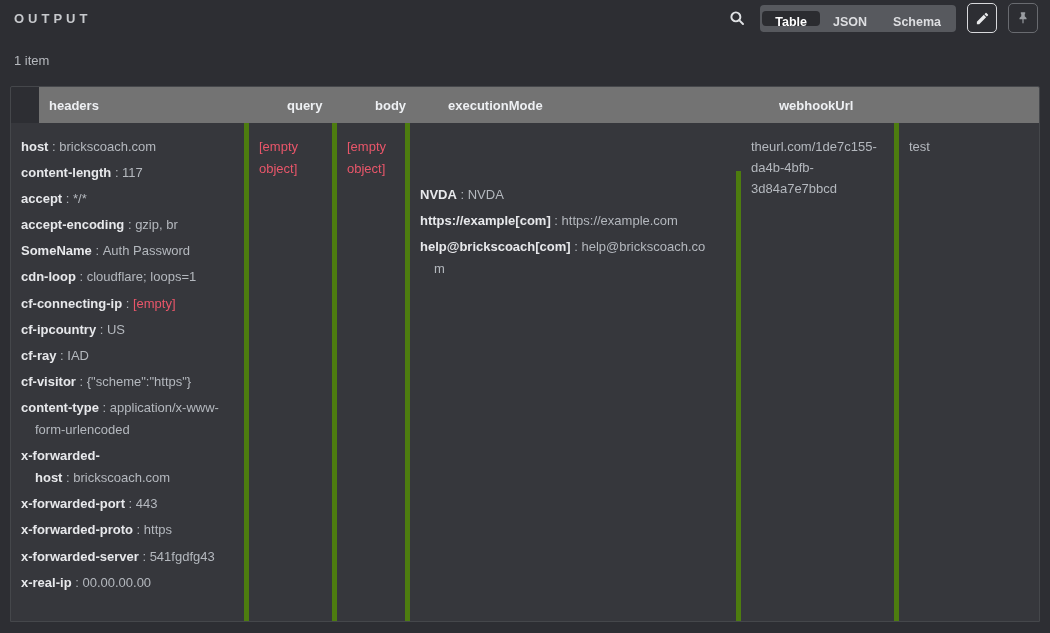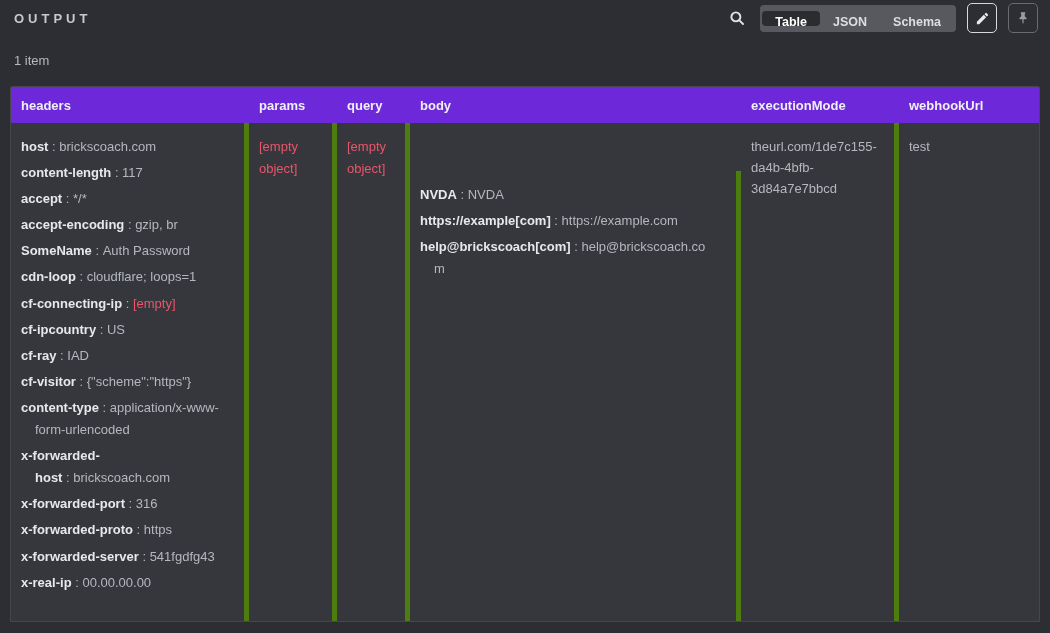--- a/index.html
+++ b/index.html
@@ -72,21 +72,22 @@
     border-radius: 2px 2px 0 0;
     display: grid;
     grid-template-rows: 36px 1fr;
     overflow: hidden;
   }
   .thead, .tbody {
     display: grid;
     grid-template-columns: 238px 88px 73px 331px 158px 1fr;
   }
   .thead {
-    background: #6d28d9;
+    background: #737373;
+    margin-left: 28px;
   }
   .th {
     display: flex; align-items: center;
     padding: 0 8px 0 10px;
     font-weight: 700;
     color: #eef0f3;
     white-space: nowrap; overflow: hidden;
   }
   .tbody { background: #36373c; }
   .td {
@@ -144,41 +145,40 @@
       </span>
     </button>
   </div>
 </div>
 
 <div class="meta-row">1 item</div>
 
 <div class="data-table">
   <div class="thead">
     <div class="th">headers</div>
-    <div class="th">params</div>
     <div class="th">query</div>
     <div class="th">body</div>
     <div class="th">executionMode</div>
     <div class="th">webhookUrl</div>
   </div>
   <div class="tbody">
     <div class="td col-headers">
         <div class="kv"><span class="k">host</span><span class="sep">&nbsp;:&nbsp;</span><span class="v">brickscoach.com</span></div>
         <div class="kv"><span class="k">content-length</span><span class="sep">&nbsp;:&nbsp;</span><span class="v">117</span></div>
         <div class="kv"><span class="k">accept</span><span class="sep">&nbsp;:&nbsp;</span><span class="v">*/*</span></div>
         <div class="kv"><span class="k">accept-encoding</span><span class="sep">&nbsp;:&nbsp;</span><span class="v">gzip, br</span></div>
         <div class="kv"><span class="k">SomeName</span><span class="sep">&nbsp;:&nbsp;</span><span class="v">Auth Password</span></div>
         <div class="kv"><span class="k">cdn-loop</span><span class="sep">&nbsp;:&nbsp;</span><span class="v">cloudflare; loops=1</span></div>
         <div class="kv"><span class="k">cf-connecting-ip</span><span class="sep">&nbsp;:&nbsp;</span><span class="v red">[empty]</span></div>
         <div class="kv"><span class="k">cf-ipcountry</span><span class="sep">&nbsp;:&nbsp;</span><span class="v">US</span></div>
         <div class="kv"><span class="k">cf-ray</span><span class="sep">&nbsp;:&nbsp;</span><span class="v">IAD</span></div>
         <div class="kv"><span class="k">cf-visitor</span><span class="sep">&nbsp;:&nbsp;</span><span class="v">{"scheme":"https"}</span></div>
         <div class="kv"><span class="k">content-type</span><span class="sep">&nbsp;:&nbsp;</span><span class="v">application/x-www-form-urlencoded</span></div>
         <div class="kv"><span class="k">x-forwarded-host</span><span class="sep">&nbsp;:&nbsp;</span><span class="v">brickscoach.com</span></div>
-        <div class="kv"><span class="k">x-forwarded-port</span><span class="sep">&nbsp;:&nbsp;</span><span class="v">316</span></div>
+        <div class="kv"><span class="k">x-forwarded-port</span><span class="sep">&nbsp;:&nbsp;</span><span class="v">443</span></div>
         <div class="kv"><span class="k">x-forwarded-proto</span><span class="sep">&nbsp;:&nbsp;</span><span class="v">https</span></div>
         <div class="kv"><span class="k">x-forwarded-server</span><span class="sep">&nbsp;:&nbsp;</span><span class="v">541fgdfg43</span></div>
         <div class="kv"><span class="k">x-real-ip</span><span class="sep">&nbsp;:&nbsp;</span><span class="v">00.00.00.00</span></div>
       </div>
     <div class="td col-params">
       <div class="red-text">[empty object]</div>
     </div>
     <div class="td col-query">
       <div class="red-text">[empty object]</div>
     </div>

